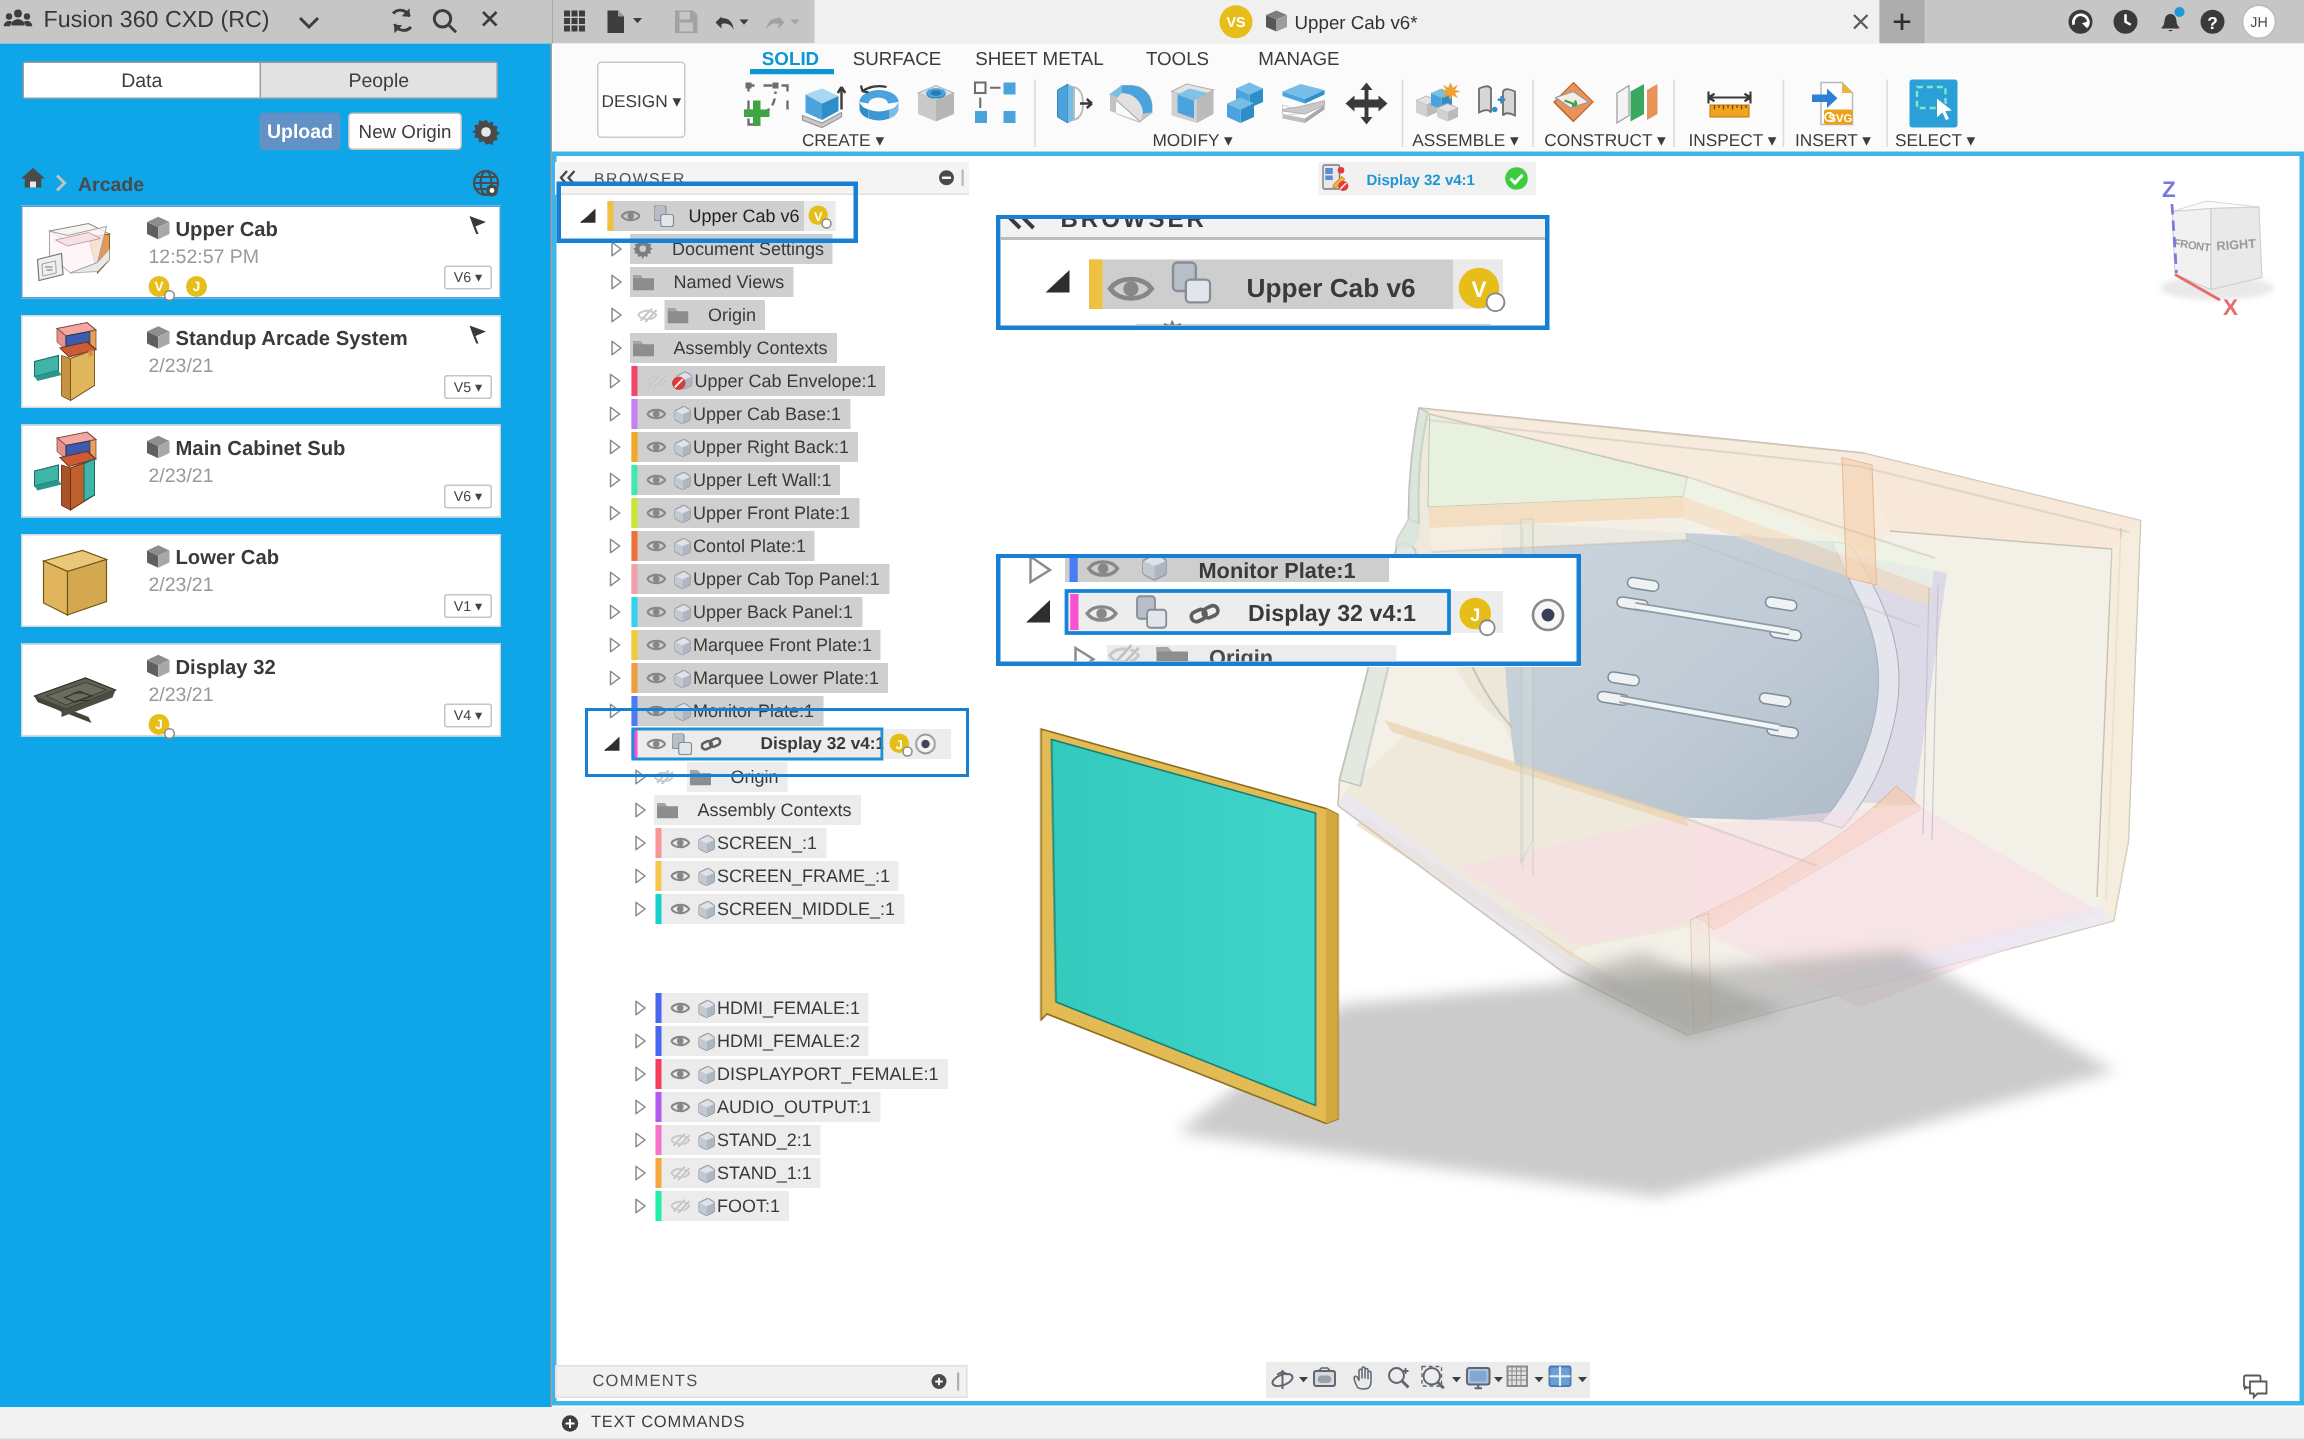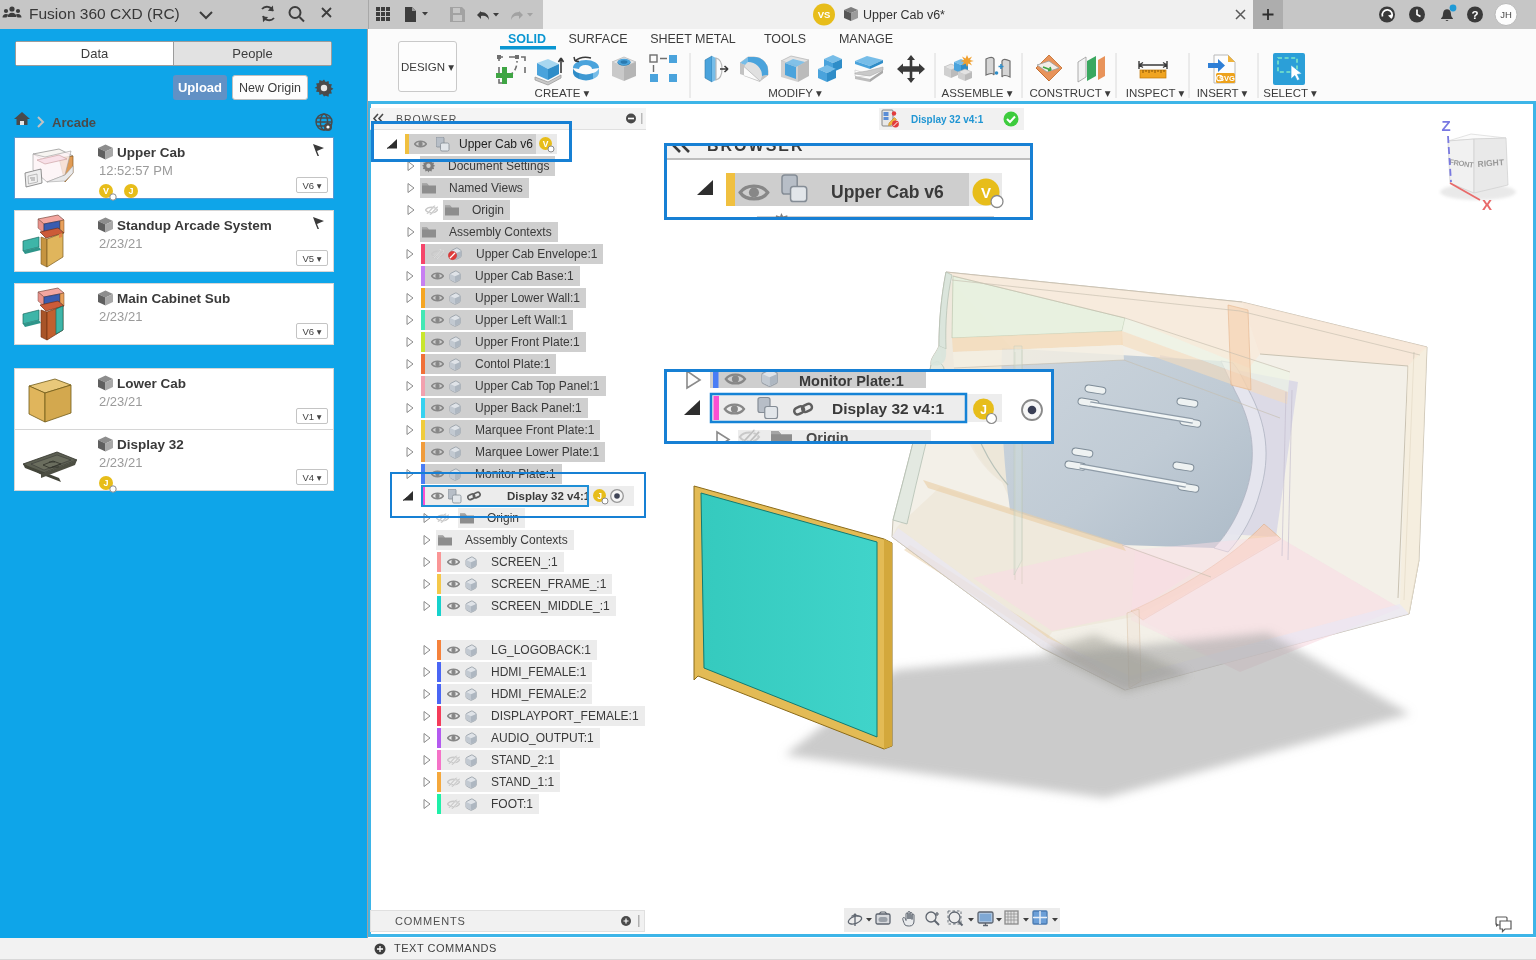--- a/index.html
+++ b/index.html
@@ -38,21 +38,21 @@
 #textcmd{left:0;top:938px;width:1536px;height:22px;background:#f2f2f2;border-bottom:1px solid #d8d8d8;box-sizing:border-box;padding-left:36px;}
 
 .callout{position:absolute;border:3px solid #1780d4;box-sizing:border-box;}
 .callout.filled{background:#fff;}
 
 .row{position:absolute;left:0;width:276px;height:22px;}
 .lbl{position:absolute;top:1px;height:20px;background:#cfcfcf;display:inline-flex;align-items:center;white-space:nowrap;font-size:12px;color:#3a3a3a;padding-right:6px;}
 .lbl.lt{background:#ececec;}
 .bar{display:inline-block;width:4px;height:20px;margin-right:3px;flex:none;}
 .ticon{flex:none;}
-.ttxt{margin-left:13px;}
+.ttxt{}
 .ttxt2{margin-left:13px;}
 .trisvg{position:absolute;top:6px;}
 </style>
 </head>
 <body>
 
 <div class="abs" id="lefthead">
   <svg width="368" height="29" style="position:absolute;left:0;top:0">
     <g fill="#3d3d3d">
       <circle cx="12" cy="9" r="2.6"></circle>
@@ -234,21 +234,21 @@
     </svg>
     <svg width="17" height="16" style="position:absolute;left:82px;top:6px">
         <path d="M1 4 l7.5-3.5L16 4 8.5 7.5z" fill="#8d8d8d"></path>
         <path d="M1 4 l7.5 3.5v8L1 12z" fill="#5f5f5f"></path>
         <path d="M16 4 l-7.5 3.5v8L16 12z" fill="#a8a8a8"></path>
       </svg>
     <div class="cardtitle">Main Cabinet Sub</div>
     <div class="carddate">2/23/21</div>
     <div class="vbtn">V6 ▾</div>
   </div>
-  <div class="card" style="top:339px">
+  <div class="card" style="top:327px">
     <svg width="62" height="58" style="position:absolute;left:4px;top:2px" viewBox="0 0 62 58">
       <path d="M10 15 L36 8 L52 14 L26 22 Z" fill="#e9c87a" stroke="#705a18" stroke-width=".8"></path>
       <path d="M10 15 L26 22 L26 51 L10 43 Z" fill="#e0b55c" stroke="#705a18" stroke-width=".8"></path>
       <path d="M26 22 L52 14 L52 42 L26 51 Z" fill="#d3a84e" stroke="#705a18" stroke-width=".8"></path>
     </svg>
     <svg width="17" height="16" style="position:absolute;left:82px;top:6px">
         <path d="M1 4 l7.5-3.5L16 4 8.5 7.5z" fill="#8d8d8d"></path>
         <path d="M1 4 l7.5 3.5v8L1 12z" fill="#5f5f5f"></path>
         <path d="M16 4 l-7.5 3.5v8L16 12z" fill="#a8a8a8"></path>
       </svg>
@@ -799,21 +799,21 @@
         <use href="#tri"></use>
       </svg>
       <div class="lbl" style="left:51px">
         <span class="bar" style="background:#f5a623"></span>
         <svg class="ticon" width="13" height="10" style="margin-left:3px">
           <use href="#eye"></use>
         </svg>
         <svg class="ticon" width="14" height="13" style="margin-left:4px">
           <use href="#cube"></use>
         </svg>
-        <span class="ttxt">Upper Lower Wall:1</span>
+        <span class="ttxt">Upper Right Back:1</span>
       </div>
     </div>
 <div class="row" style="top:201px">
       <svg class="trisvg" width="8" height="10" style="left:36px">
         <use href="#tri"></use>
       </svg>
       <div class="lbl" style="left:51px">
         <span class="bar" style="background:#42e8b4"></span>
         <svg class="ticon" width="13" height="10" style="margin-left:3px">
           <use href="#eye"></use>
@@ -1018,35 +1018,20 @@
       </svg>
       <div class="lbl lt" style="left:67px">
         <span class="bar" style="background:#16d2cd"></span>
         <svg class="ticon" width="13" height="10" style="margin-left:3px">
           <use href="#eye"></use>
         </svg>
         <svg class="ticon" width="14" height="13" style="margin-left:4px">
           <use href="#cube"></use>
         </svg>
         <span class="ttxt">SCREEN_MIDDLE_:1</span>
-      </div>
-    </div>
-<div class="row" style="top:531px">
-      <svg class="trisvg" width="8" height="10" style="left:53px">
-        <use href="#tri"></use>
-      </svg>
-      <div class="lbl lt" style="left:67px">
-        <span class="bar" style="background:#f5823c"></span>
-        <svg class="ticon" width="13" height="10" style="margin-left:3px">
-          <use href="#eye"></use>
-        </svg>
-        <svg class="ticon" width="14" height="13" style="margin-left:4px">
-          <use href="#cube"></use>
-        </svg>
-        <span class="ttxt">LG_LOGOBACK:1</span>
       </div>
     </div>
 <div class="row" style="top:553px">
       <svg class="trisvg" width="8" height="10" style="left:53px">
         <use href="#tri"></use>
       </svg>
       <div class="lbl lt" style="left:67px">
         <span class="bar" style="background:#4a66f5"></span>
         <svg class="ticon" width="13" height="10" style="margin-left:3px">
           <use href="#eye"></use>

